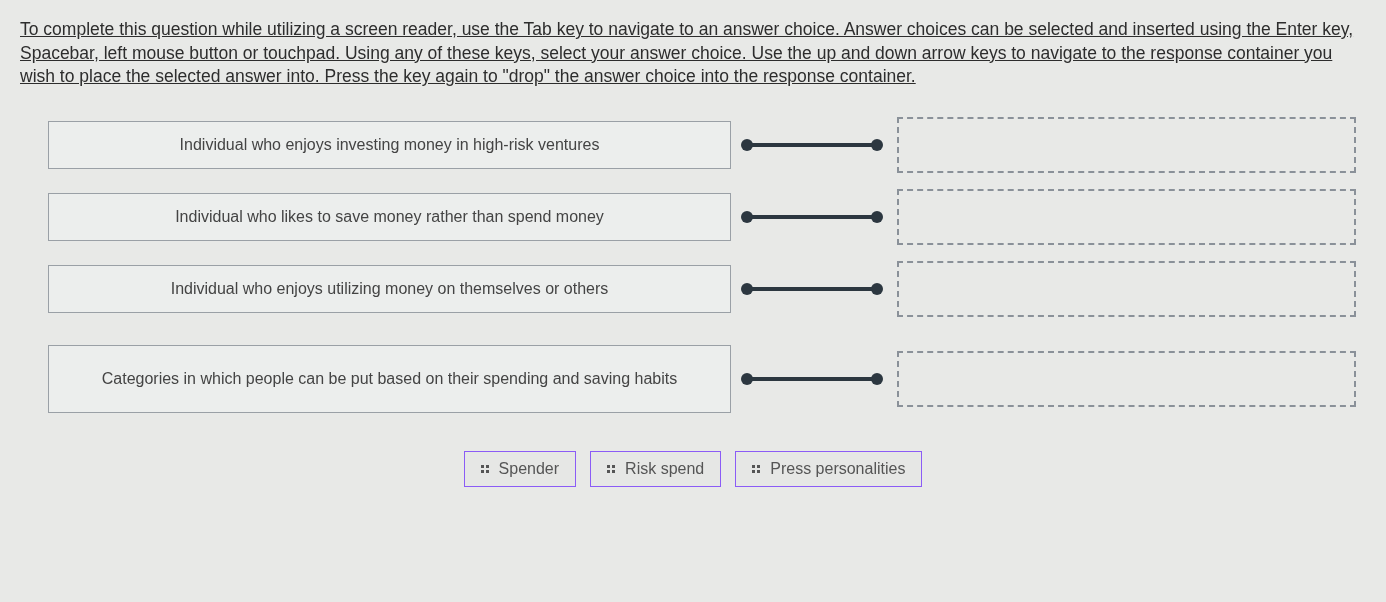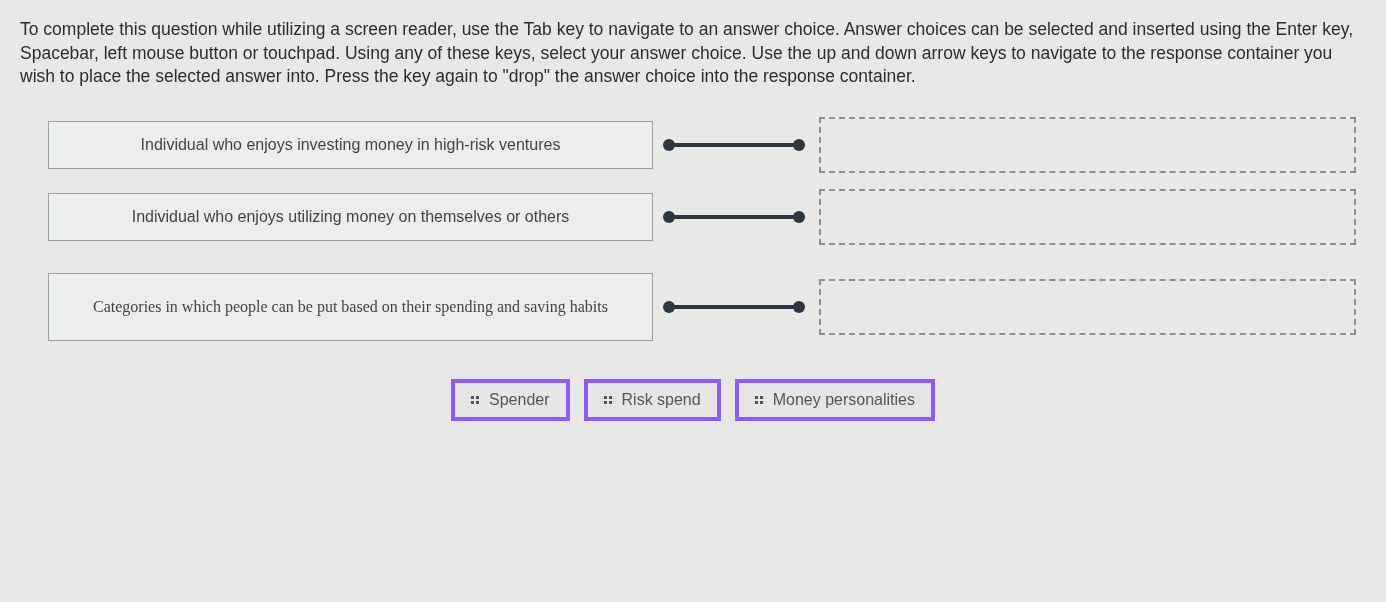--- a/index.html
+++ b/index.html
@@ -14,46 +14,46 @@
       height: 602px;
       padding: 18px 20px;
       color: #3a3a3a;
       overflow: hidden;
     }
     .instructions {
       font-size: 17.5px;
       line-height: 1.35;
       color: #2d2d2d;
       margin-bottom: 28px;
+      text-decoration: underline;
     }
     .matching-area {
       padding-left: 28px;
       padding-right: 10px;
     }
     .match-row {
       display: flex;
       align-items: center;
       margin-bottom: 16px;
     }
     .prompt-box {
-      width: 605px;
+      width: 683px;
       min-height: 48px;
       border: 1px solid #9aa0a6;
       background: #eceeed;
       display: flex;
       align-items: center;
       justify-content: center;
       padding: 8px 16px;
       text-align: center;
       font-size: 16px;
       color: #444;
     }
     .prompt-box.tall {
       min-height: 68px;
-      font-family: Liberation Serif, serif;
     }
     .connector {
       position: relative;
       width: 150px;
       height: 10px;
       margin: 0 6px;
     }
     .connector::before {
       content: "";
       position: absolute;
@@ -96,21 +96,21 @@
       display: flex;
       justify-content: center;
       gap: 14px;
       margin-top: 38px;
     }
     .choice {
       display: flex;
       align-items: center;
       gap: 10px;
       padding: 8px 16px;
-      border: 4px solid #8b5cf6;
+      border: 1px solid #8b5cf6;
       background: #e6e7e5;
       font-size: 16px;
       color: #555;
       cursor: grab;
     }
     .grip {
       display: inline-grid;
       grid-template-columns: repeat(2, 3px);
       grid-template-rows: repeat(2, 3px);
       gap: 2px;
@@ -129,20 +129,27 @@
 <div class="matching-area">
 
   <div class="match-row">
     <div class="prompt-box">Individual who enjoys investing money in high-risk ventures</div>
     <div class="connector">
         <span class="dot-left"></span>
       </div>
     <div class="drop-target"></div>
   </div>
 
+  <div class="match-row">
+    <div class="prompt-box">Individual who likes to save money rather than spend money</div>
+    <div class="connector">
+        <span class="dot-left"></span>
+      </div>
+    <div class="drop-target"></div>
+  </div>
 
   <div class="match-row">
     <div class="prompt-box">Individual who enjoys utilizing money on themselves or others</div>
     <div class="connector">
         <span class="dot-left"></span>
       </div>
     <div class="drop-target"></div>
   </div>
 
   <div class="match-row tall-row">
@@ -174,15 +181,15 @@
       </span>
     <span>Risk spend</span>
   </div>
   <div class="choice">
     <span class="grip">
         <span></span>
         <span></span>
         <span></span>
         <span></span>
       </span>
-    <span>Money personalities</span>
+    <span>Press personalities</span>
   </div>
 </div>
 
 </body></html>

